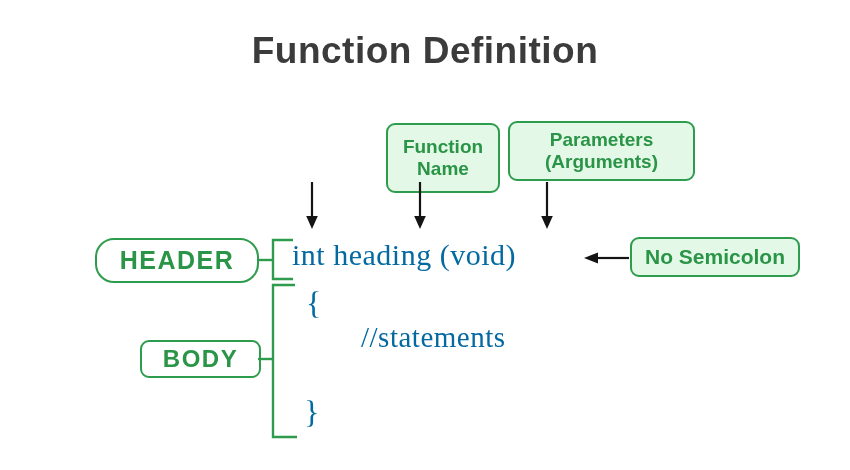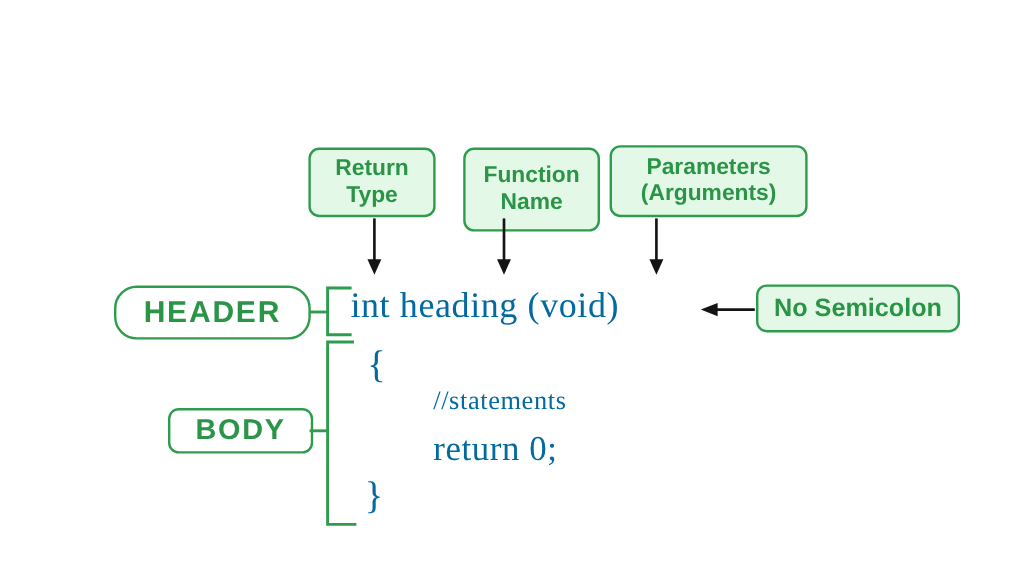--- a/index.html
+++ b/index.html
@@ -35,21 +35,21 @@
     border: 2.5px solid #2e9c4d;
     border-radius: 9px;
     color: #2a9447;
     font-weight: 700;
     font-size: 19px;
     line-height: 1.18;
     white-space: pre-line;
   }
   .tag.return-type   { left: 257px; top: 123px; width: 106px; height: 58px; }
   .tag.function-name { left: 386px; top: 123px; width: 114px; height: 70px; }
-  .tag.parameters    { left: 508px; top: 121px; width: 165px; height: 60px; }
+  .tag.parameters    { left: 508px; top: 121px; width: 187px; height: 60px; }
   .tag.no-semicolon  { left: 630px; top: 237px; width: 170px; height: 40px; font-size: 21px; }
 
   .side-label {
     position: absolute;
     display: flex;
     align-items: center;
     justify-content: center;
     background: #ffffff;
     border: 2.5px solid #2e9c4d;
     border-radius: 9px;
@@ -63,42 +63,39 @@
   .code {
     position: absolute;
     color: #0369a1;
     font-size: 30px;
     letter-spacing: 0.5px;
     white-space: pre;
     font-family: Liberation Serif, serif;
   }
   .code.signature   { left: 292px; top: 238px; }
   .code.open-brace  { left: 306px; top: 285px; font-size: 32px; }
-  .code.comment     { left: 361px; top: 321px; font-size: 22px; }
+  .code.comment     { left: 361px; top: 321px; font-size: 29px; }
   .code.return-stmt { left: 361px; top: 358px; font-size: 29px; }
   .code.close-brace { left: 304px; top: 394px; font-size: 32px; }
 
   svg.overlay {
     position: absolute;
     left: 0; top: 0;
     width: 850px;
     height: 470px;
     pointer-events: none;
   }
 </style>
 </head>
 <body>
 
 <div class="canvas">
 
+  <div class="title">Function Definition</div>
 
-  <div class="tag return-type">
-    <span>Return
-Type</span>
-  </div>
   <div class="tag function-name">
     <span>Function
 Name</span>
   </div>
   <div class="tag parameters">
     <span>Parameters
 (Arguments)</span>
   </div>
 
   <div class="side-label header">
@@ -108,21 +105,20 @@
     <span>BODY</span>
   </div>
 
   <div class="tag no-semicolon">
     <span>No Semicolon</span>
   </div>
 
   <div class="code signature">int heading (void)</div>
   <div class="code open-brace">{</div>
   <div class="code comment">//statements</div>
-  <div class="code return-stmt">return 0;</div>
   <div class="code close-brace">}</div>
 
   <svg class="overlay" viewBox="0 0 850 470" xmlns="http://www.w3.org/2000/svg">
 
     <g stroke="#141414" stroke-width="2.2" fill="#141414">
       <line x1="312" y1="182" x2="312" y2="217"></line>
       <path d="M312,229 L306.2,216 L317.8,216 Z" stroke="none"></path>
     </g>
     <g stroke="#141414" stroke-width="2.2" fill="#141414">
       <line x1="420" y1="182" x2="420" y2="217"></line>

